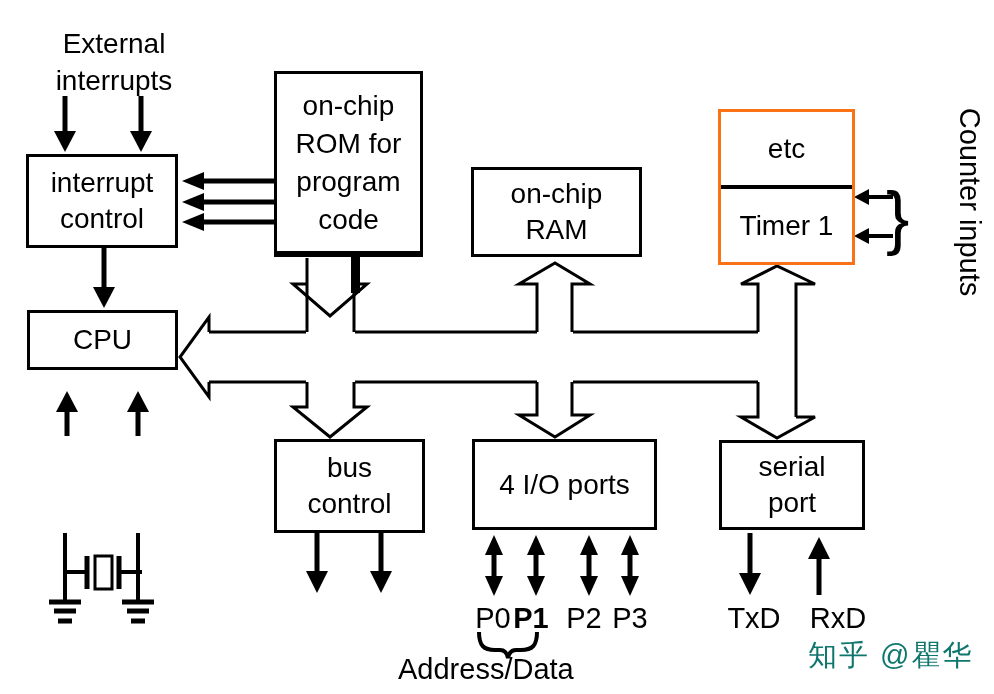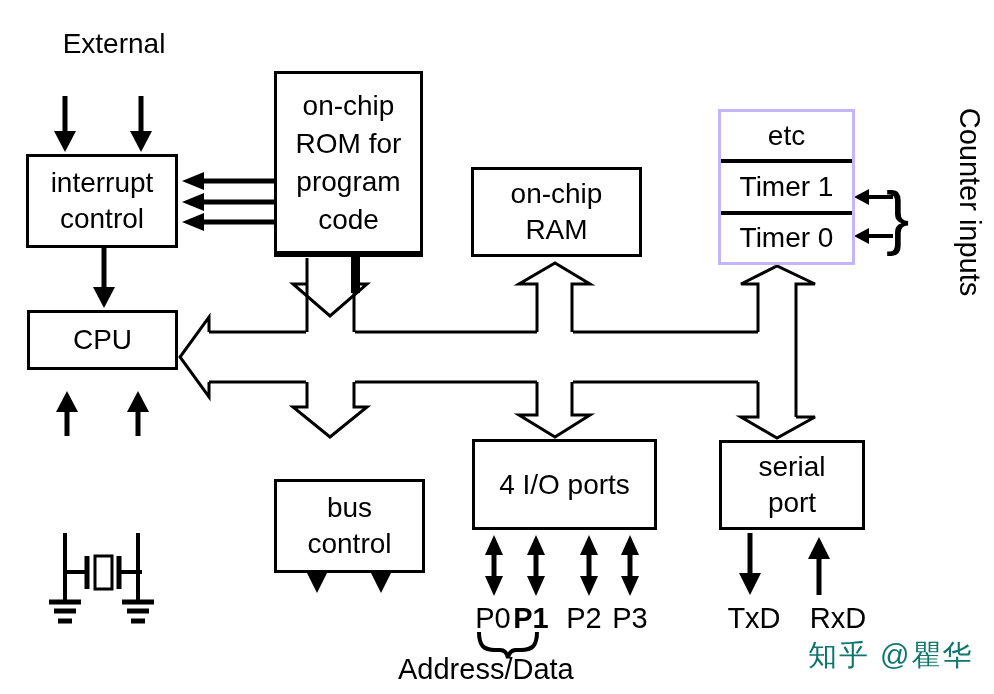--- a/index.html
+++ b/index.html
@@ -7,21 +7,21 @@
     position:relative;width:994px;height:694px;background:#ffffff;
     font-family:"Liberation Sans",sans-serif;color:#000;overflow:hidden;
   }
   .wires{position:absolute;left:0;top:0;width:994px;height:694px;}
   .box{
     position:absolute;border:3px solid #000;background:#fff;
     display:flex;flex-direction:column;align-items:center;justify-content:center;
     font-size:28px;line-height:36px;text-align:center;box-sizing:border-box;
   }
   .box.rom{border-bottom-width:6px;line-height:38px;}
-  .stackbox{position:absolute;border:3px solid #c4b5fd;background:#fff;box-sizing:border-box;
+  .stackbox{position:absolute;border:3px solid #f97316;background:#fff;box-sizing:border-box;
     display:flex;flex-direction:column;}
   .stackrow{flex:1;display:flex;align-items:center;justify-content:center;
     font-size:28px;box-sizing:border-box;}
   .stackrow + .stackrow{border-top:4px solid #000;}
   .freetext{position:absolute;font-size:28px;line-height:37px;white-space:nowrap;}
   .center{text-align:center;}
   .rot{
     position:absolute;left:986px;top:86px;width:232px;height:32px;
     transform:rotate(90deg);transform-origin:0 0;
     font-size:29px;text-align:center;white-space:nowrap;
@@ -151,44 +151,44 @@
   </div>
 
   <div class="box" style="left:471px;top:167px;width:171px;height:90px;">
     <span>on-chip</span>
     <span>RAM</span>
   </div>
 
   <div class="stackbox" style="left:718px;top:109px;width:137px;height:156px;">
     <div class="stackrow">etc</div>
     <div class="stackrow">Timer 1</div>
-    <div class="stackrow">Timer 0</div>
   </div>
 
   <div class="box" style="left:27px;top:310px;width:151px;height:60px;">
     <span>CPU</span>
   </div>
 
 
-  <div class="box" style="left:274px;top:439px;width:151px;height:94px;margin-top:40px;">
+  <div class="box" style="left:274px;top:439px;width:151px;height:94px;">
     <span>bus</span>
     <span>control</span>
   </div>
 
   <div class="box" style="left:472px;top:439px;width:185px;height:91px;">
     <span>4 I/O ports</span>
   </div>
 
   <div class="box" style="left:719px;top:440px;width:146px;height:90px;">
     <span>serial</span>
     <span>port</span>
   </div>
 
   <div class="freetext center" style="left:24px;top:25px;width:180px;">
     <div>External</div>
+    <div>interrupts</div>
   </div>
 
   <div class="rot">Counter inputs</div>
 
   <div class="bigbrace">}</div>
 
   <div class="freetext" style="left:471px;top:600px;width:44px;text-align:center;font-size:29px;">P0</div>
   <div class="freetext" style="left:509px;top:600px;width:44px;text-align:center;font-size:29px;font-weight:bold;">P1</div>
   <div class="freetext" style="left:562px;top:600px;width:44px;text-align:center;font-size:29px;">P2</div>
   <div class="freetext" style="left:608px;top:600px;width:44px;text-align:center;font-size:29px;">P3</div>

